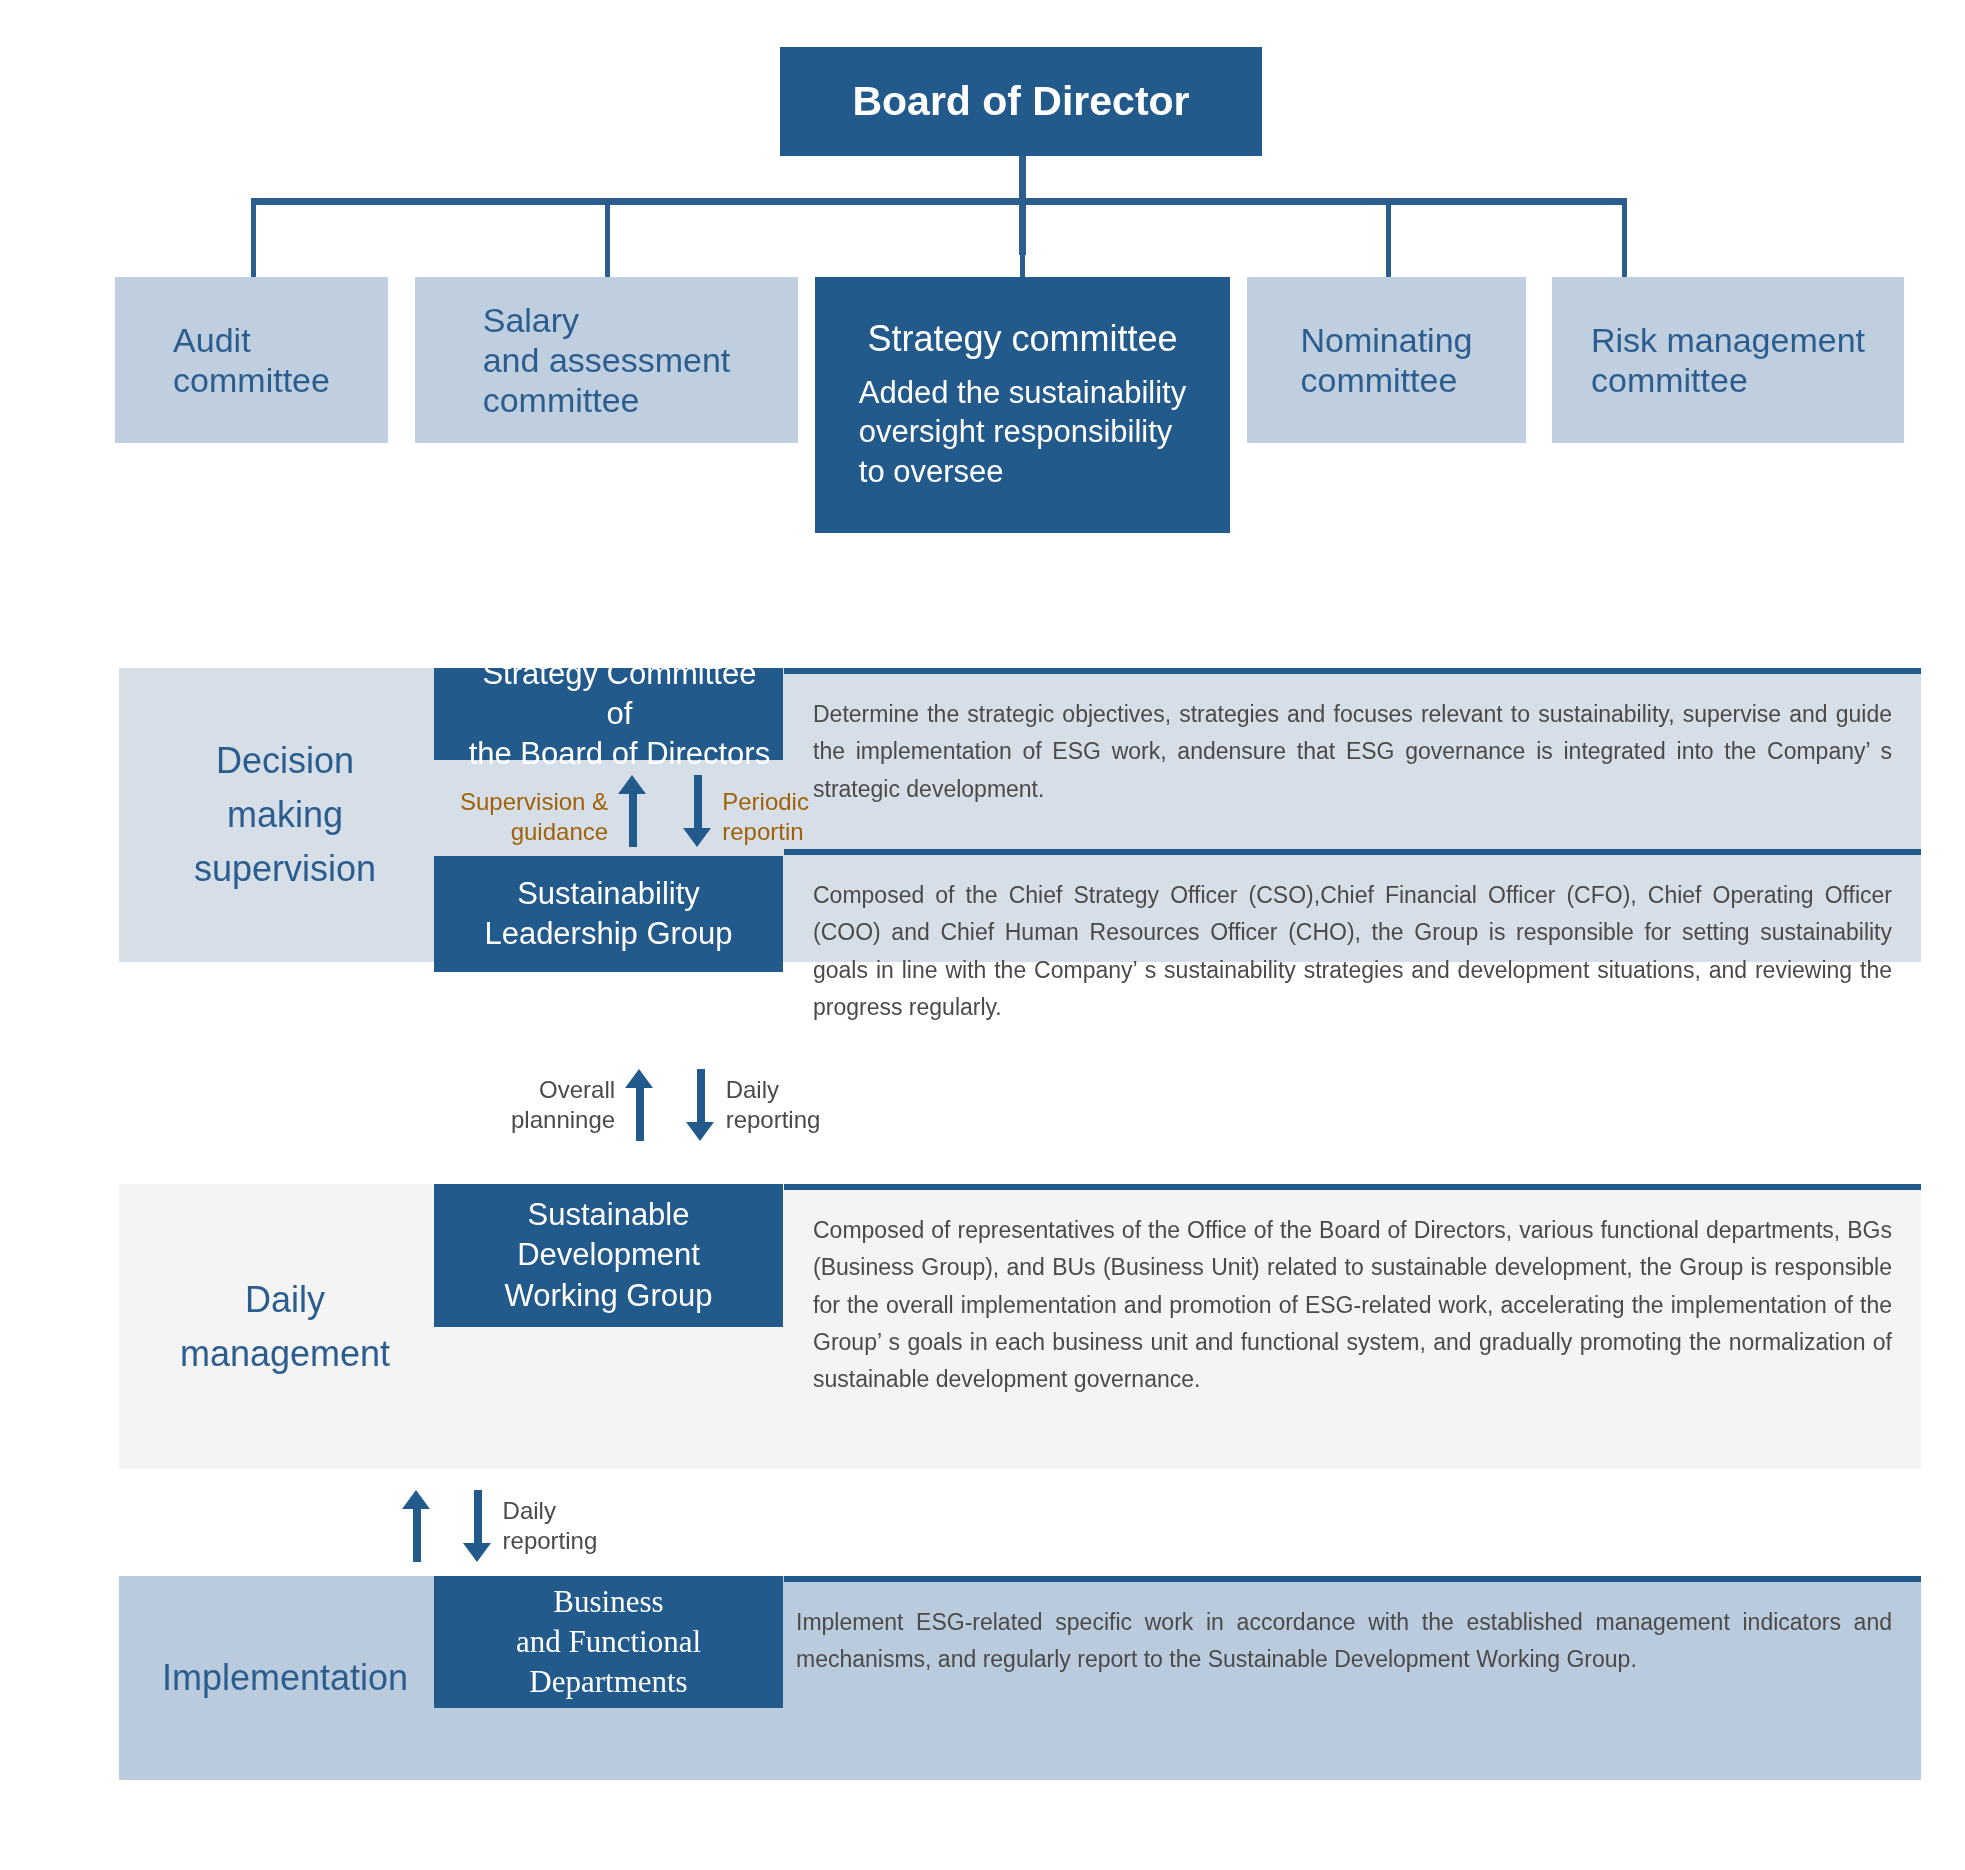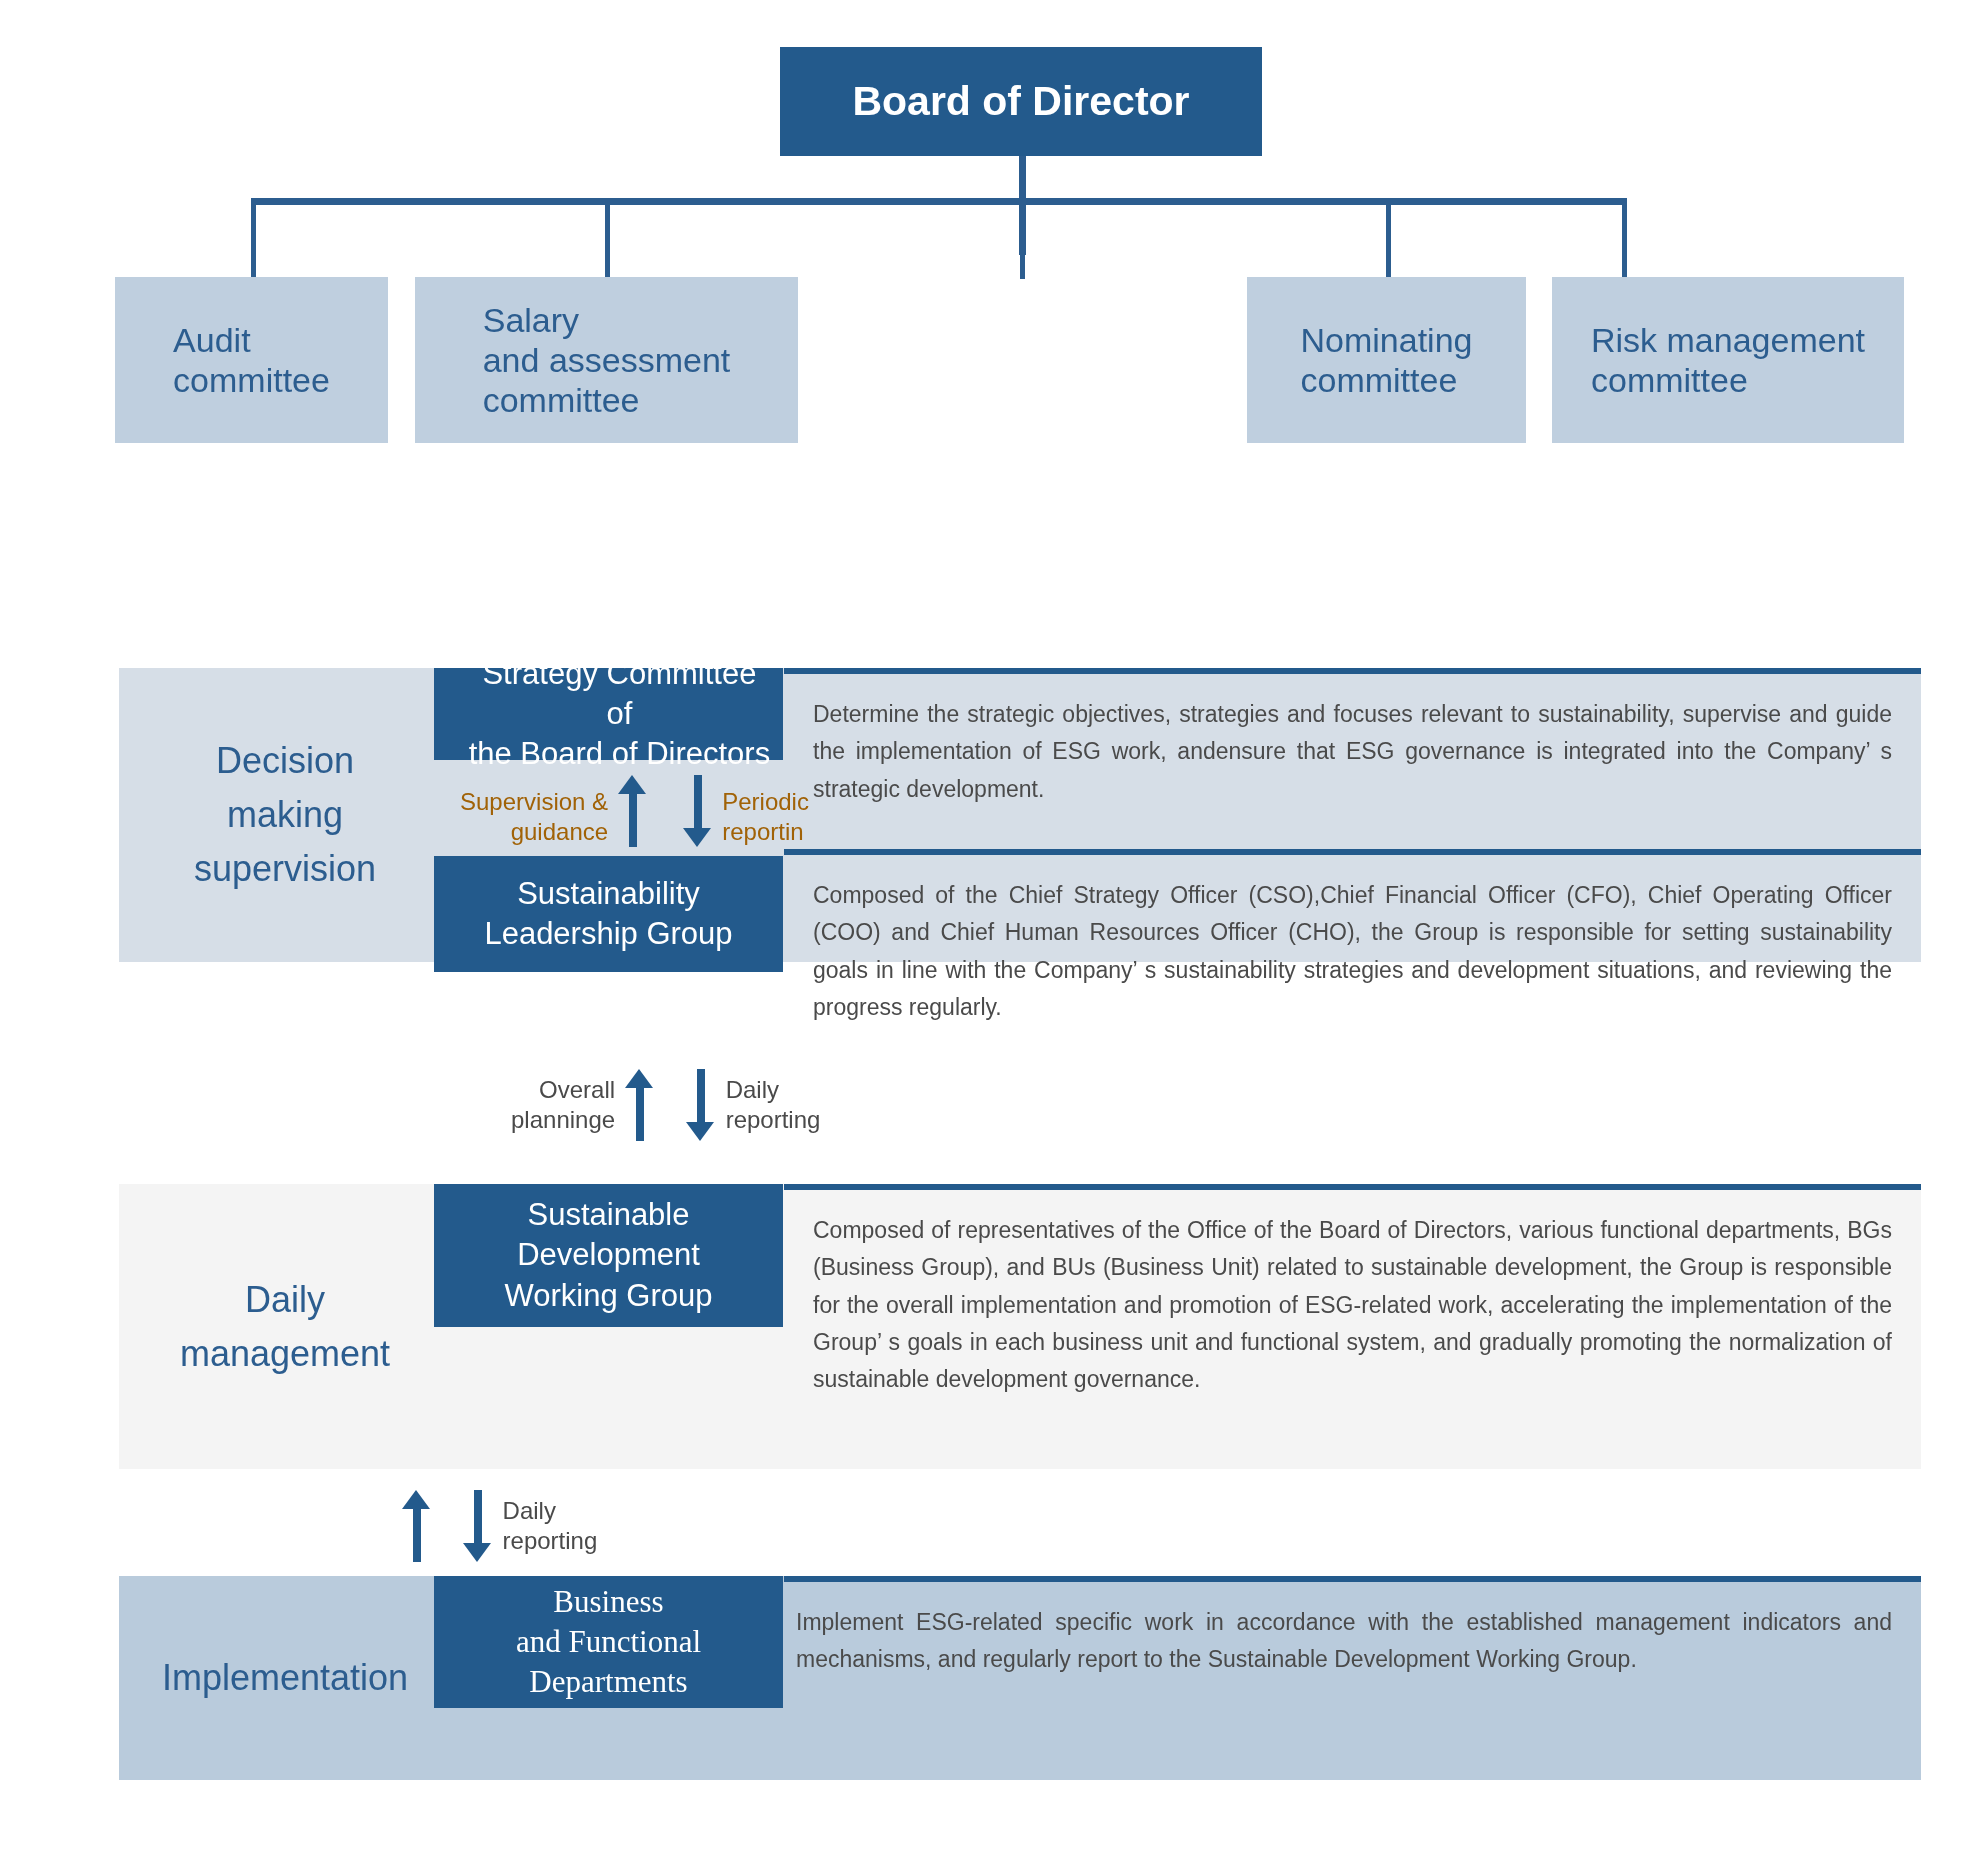--- a/index.html
+++ b/index.html
@@ -180,20 +180,26 @@
     <span style="white-space:pre-line">Audit
 committee</span>
   </div>
 
   <div class="node node-light" id="salary-node">
     <span style="white-space:pre-line">Salary
 and assessment
 committee</span>
   </div>
 
+  <div class="node node-dark" id="strategy-node">
+    <span class="node-title">Strategy committee</span>
+    <span class="node-sub" style="white-space:pre-line">Added the sustainability
+oversight responsibility
+to oversee</span>
+  </div>
 
   <div class="node node-light" id="nominating-node">
     <span style="white-space:pre-line">Nominating
 committee</span>
   </div>
 
   <div class="node node-light" id="risk-node">
     <span style="white-space:pre-line">Risk management
 committee</span>
   </div>

